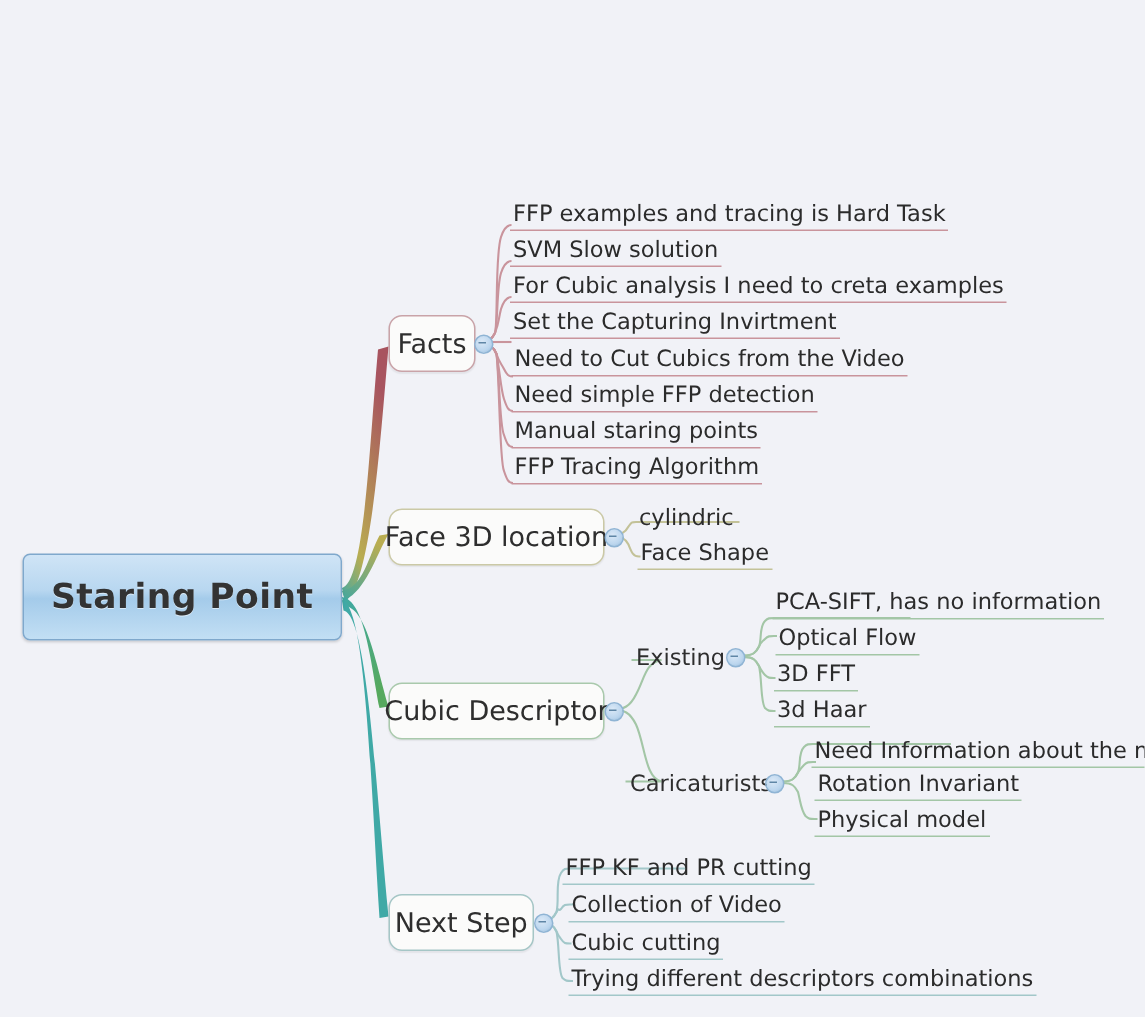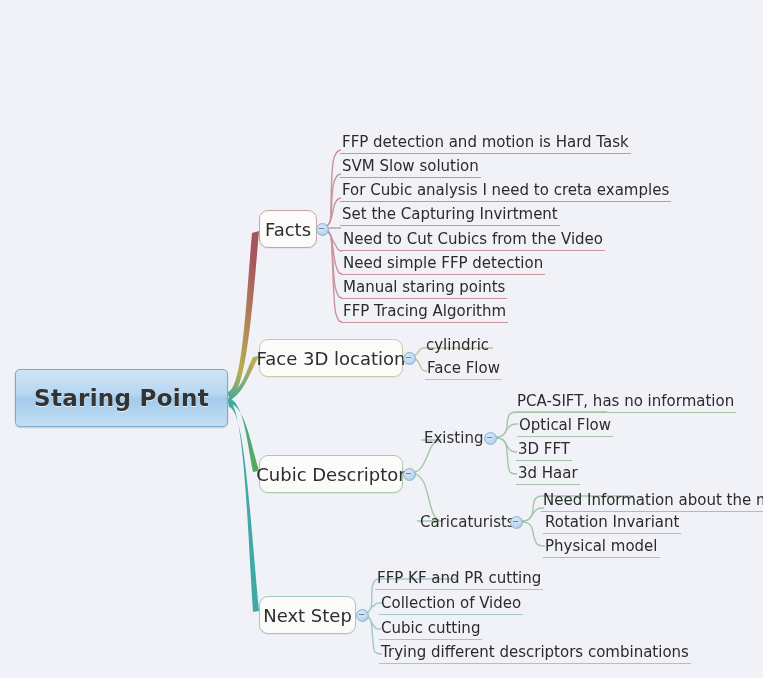--- a/index.html
+++ b/index.html
@@ -157,36 +157,36 @@
 
   <div class="root-node">
     <span>Staring Point</span>
   </div>
 
   <div class="box facts">
     <span>Facts</span>
   </div>
   <div class="toggle" style="left:316px;top:223px;"></div>
 
-  <div class="leaf u-red" style="left:340px;top:134px;">FFP detection and motion is Hard Task</div>
+  <div class="leaf u-red" style="left:340px;top:134px;">FFP examples and tracing is Hard Task</div>
   <div class="leaf u-red" style="left:340px;top:158px;">SVM Slow solution</div>
   <div class="leaf u-red" style="left:340px;top:182px;">For Cubic analysis I need to creta examples</div>
   <div class="leaf u-red" style="left:340px;top:206px;">Set the Capturing Invirtment</div>
   <div class="leaf u-red" style="left:341px;top:231px;">Need to Cut Cubics from the Video</div>
   <div class="leaf u-red" style="left:341px;top:255px;">Need simple FFP detection</div>
   <div class="leaf u-red" style="left:341px;top:279px;">Manual staring points</div>
   <div class="leaf u-red" style="left:341px;top:303px;">FFP Tracing Algorithm</div>
 
   <div class="box face3d">
     <span>Face 3D location</span>
   </div>
   <div class="toggle" style="left:403px;top:352px;"></div>
 
   <div class="leaf u-none" style="left:424px;top:337px;">cylindric</div>
-  <div class="leaf u-olive" style="left:425px;top:360px;">Face Flow</div>
+  <div class="leaf u-olive" style="left:425px;top:360px;">Face Shape</div>
 
   <div class="box cubic">
     <span>Cubic Descriptor</span>
   </div>
   <div class="toggle" style="left:403px;top:468px;"></div>
 
   <div class="hub existing">Existing</div>
   <div class="toggle" style="left:484px;top:432px;"></div>
 
   <div class="leaf u-green" style="left:515px;top:393px;">PCA-SIFT, has no information</div>

